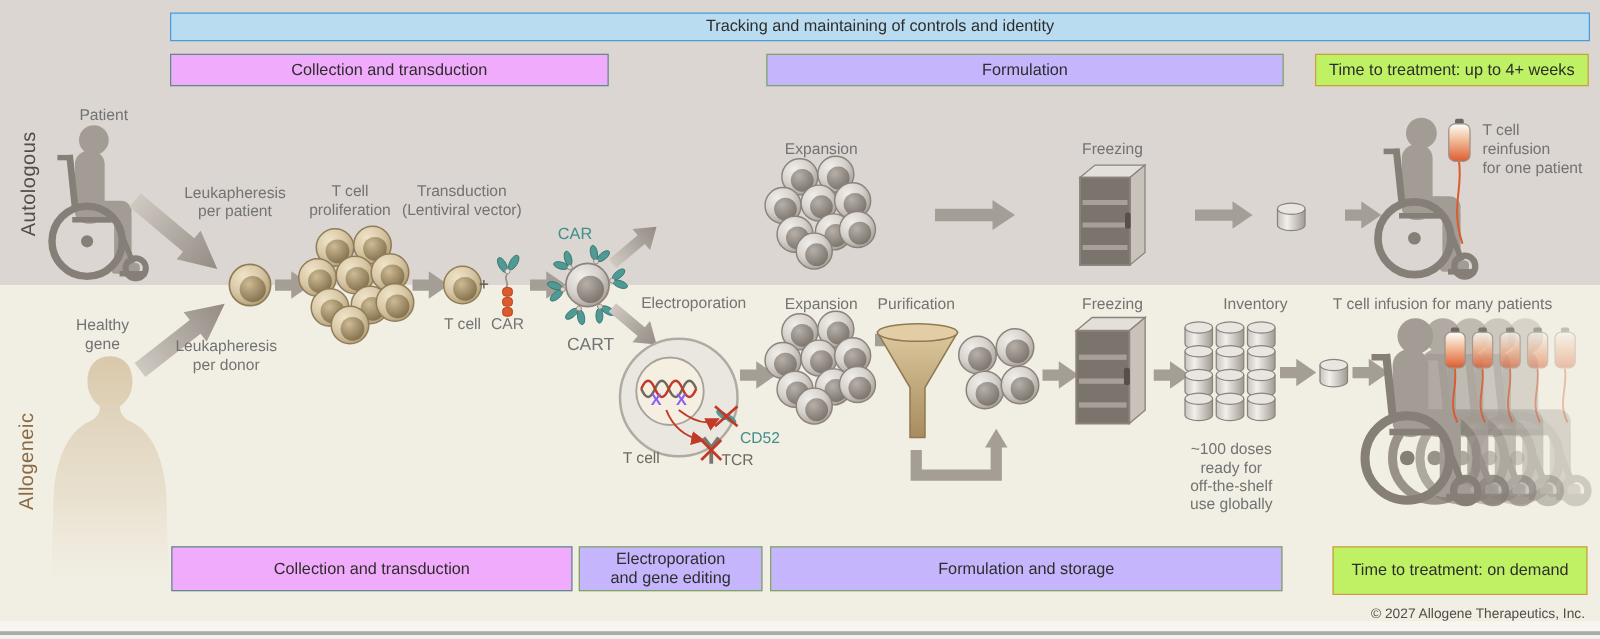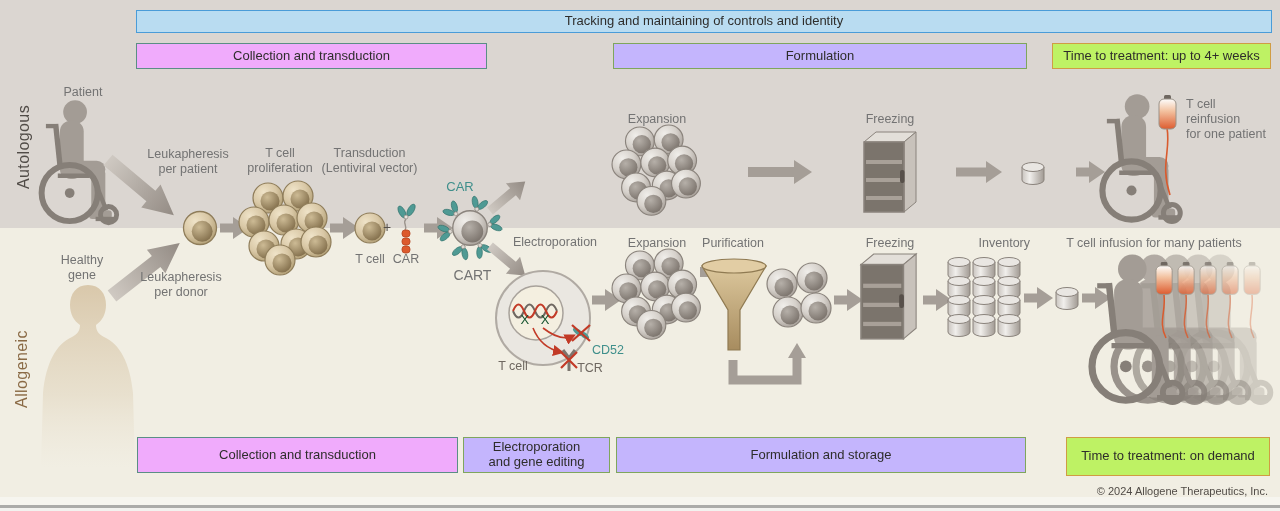--- a/index.html
+++ b/index.html
@@ -11,21 +11,21 @@
           font-size:13px;color:#2e2d2b;text-align:center;box-sizing:border-box;line-height:1.15;
           white-space:pre-line;}
   .b-blue  {background:#b9dcf1;border:1.5px solid #4a9cd8;}
   .b-teal  {background:#f0abfc;border:1.5px solid #5b8e85;}
   .b-green {background:#c4b5fd;border:1.5px solid #7fa65d;}
   .b-yellow{background:#bef264;border:1.5px solid #d09c44;}
   .label{position:absolute;font-size:12.5px;color:#737373;text-align:center;
          white-space:pre-line;line-height:1.18;}
   .teal-t{color:#3f8f8b;}
   .gray-t{color:#6f6861;}
-  .red-t{color:#14532d;font-weight:normal;}
+  .red-t{color:#8b5cf6;font-weight:bold;}
   .vlabel{position:absolute;font-size:16px;color:#514c47;transform:rotate(-90deg);
           white-space:nowrap;width:130px;text-align:center;letter-spacing:0.4px;}
   .copyright{position:absolute;left:1040px;top:485px;width:228px;text-align:right;
              font-size:11px;color:#514c47;}
   .strip1{position:absolute;left:0;top:497px;width:1280px;height:8px;background:#f6f5ef;}
   .strip2{position:absolute;left:0;top:505px;width:1280px;height:3px;background:#ababa9;}
   .strip3{position:absolute;left:0;top:508px;width:1280px;height:3px;background:#f2f2ef;}
 </style>
 </head>
 <body>
@@ -340,20 +340,24 @@
 per donor</div>
   <div class="label" style="left:505px;top:235px;width:100px;">Electroporation</div>
   <div class="label red-t" style="left:517px;top:312px;width:40px;font-size:13px;letter-spacing:4px;">X X</div>
   <div class="label gray-t" style="left:483px;top:359px;width:60px;">T cell</div>
   <div class="label gray-t" style="left:570px;top:361px;width:40px;text-align:center;">TCR</div>
   <div class="label teal-t" style="left:583px;top:343px;width:50px;">CD52</div>
   <div class="label" style="left:612px;top:236px;width:90px;">Expansion</div>
   <div class="label" style="left:686px;top:236px;width:94px;">Purification</div>
   <div class="label" style="left:845px;top:236px;width:90px;">Freezing</div>
   <div class="label" style="left:940px;top:236px;width:90px;text-align:right;">Inventory</div>
+  <div class="label" style="left:933px;top:352px;width:104px;">~100 doses
+ready for
+off-the-shelf
+use globally</div>
   <div class="label" style="left:1028px;top:236px;width:188px;margin-left:32px;">T cell infusion for many patients</div>
 
-  <div class="copyright">© 2024 Allogene Therapeutics, Inc.</div>
+  <div class="copyright">© 2027 Allogene Therapeutics, Inc.</div>
 
   <div class="strip1"></div>
   <div class="strip2"></div>
   <div class="strip3"></div>
 </div>
 
 </body></html>

